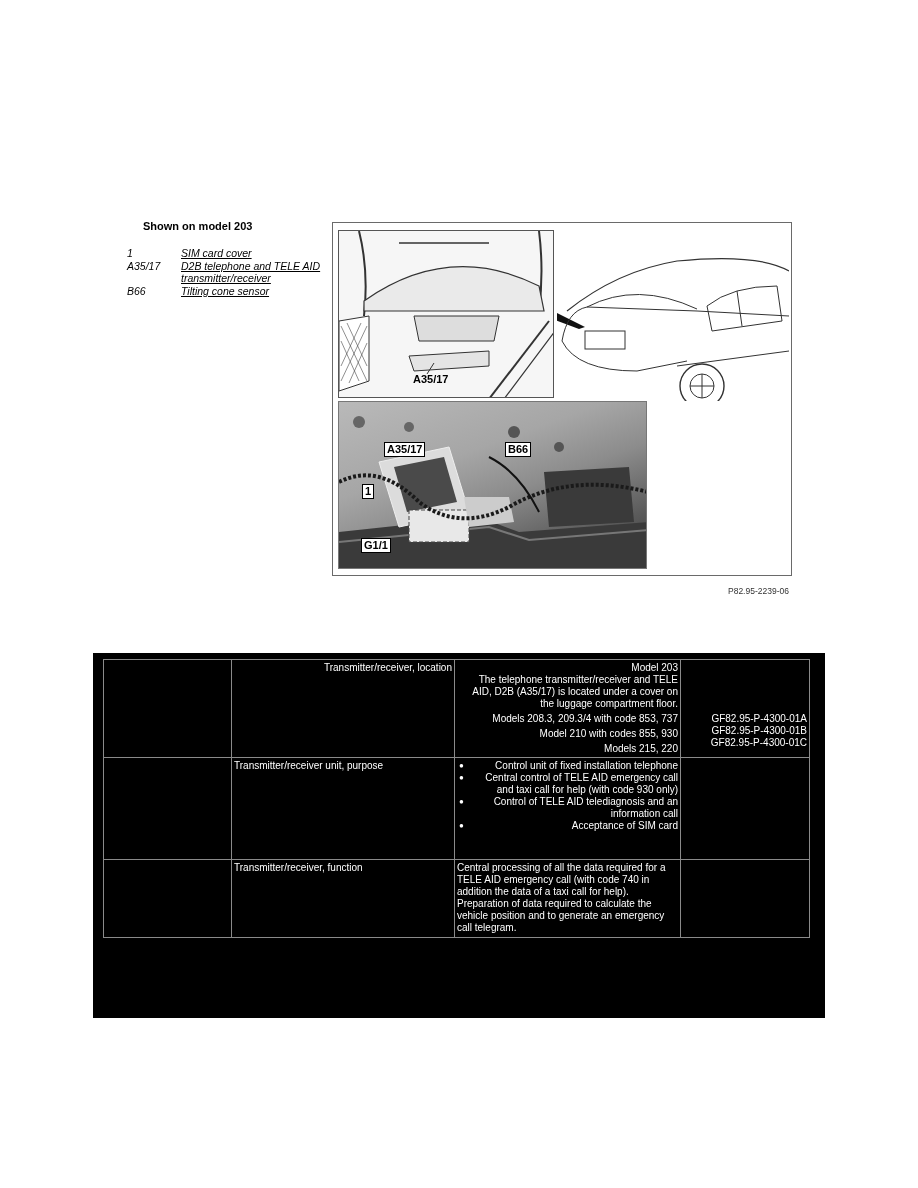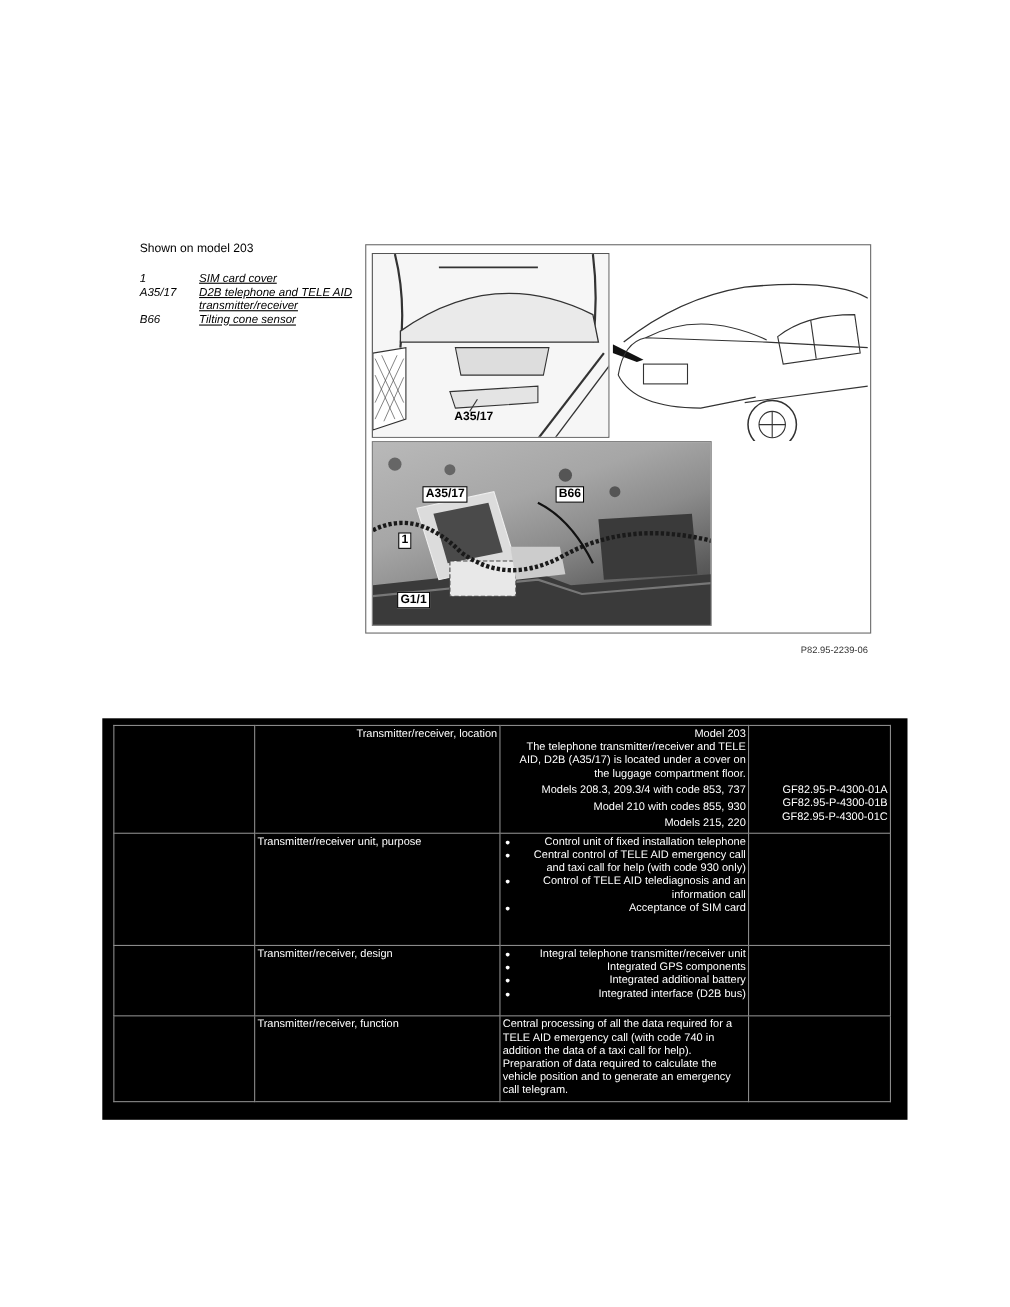--- a/index.html
+++ b/index.html
@@ -1,21 +1,21 @@
 <!DOCTYPE html>
 <html><head>
   <meta charset="utf-8">
   <style>
     html, body { margin: 0; padding: 0; background: #ffffff; }
     body { width: 918px; height: 1188px; position: relative; overflow: hidden;
            font-family: "Liberation Sans", sans-serif; color: #000; }
 
     
     .legend { position: absolute; left: 127px; top: 220px; width: 200px; font-size: 10.5px; }
-    .legend-title { font-weight: normal; font-size: 11px; margin-bottom: 15px; }
+    .legend-title { font-weight: bold; font-size: 11px; margin-bottom: 15px; margin-left: 16px; }
     .legend-row { display: flex; font-style: italic; line-height: 12.5px; }
     .legend-key { width: 54px; flex: none; }
     .legend-desc { flex: 1; text-decoration: underline; }
 
     
     .figure { position: absolute; left: 332px; top: 222px; width: 460px; height: 354px;
               border: 1.5px solid #6a6a6a; background: #fff; box-sizing: border-box; }
     .panel { position: absolute; box-sizing: border-box; overflow: hidden; }
     .panel-trunk { left: 5px; top: 7px; width: 216px; height: 168px; border: 1.5px solid #555; background: #f4f4f4; }
     .panel-car { left: 224px; top: 8px; width: 232px; height: 170px; background: #fff; }
@@ -157,33 +157,20 @@
       <td class="c3">
         <ul class="bul">
           <li>Control unit of fixed installation telephone</li>
           <li>Central control of TELE AID emergency call and taxi call for help (with code 930 only)</li>
           <li>Control of TELE AID telediagnosis and an information call</li>
           <li>Acceptance of SIM card</li>
         </ul>
       </td>
       <td class="c4"></td>
     </tr>
-    <tr class="white-top" style="height:64px;">
-      <td class="c1"></td>
-      <td class="c2">Transmitter/receiver, design</td>
-      <td class="c3">
-        <ul class="bul">
-          <li>Integral telephone transmitter/receiver unit</li>
-          <li>Integrated GPS components</li>
-          <li>Integrated additional battery</li>
-          <li>Integrated interface (D2B bus)</li>
-        </ul>
-      </td>
-      <td class="c4"></td>
-    </tr>
     <tr style="height:78px;">
       <td class="c1"></td>
       <td class="c2">Transmitter/receiver, function</td>
       <td class="c3">Central processing of all the data required for a TELE AID emergency call (with code 740 in addition the data of a taxi call for help). Preparation of data required to calculate the vehicle position and to generate an emergency call telegram.</td>
       <td class="c4"></td>
     </tr>
   </tbody>
     </table>
 </div>
 

